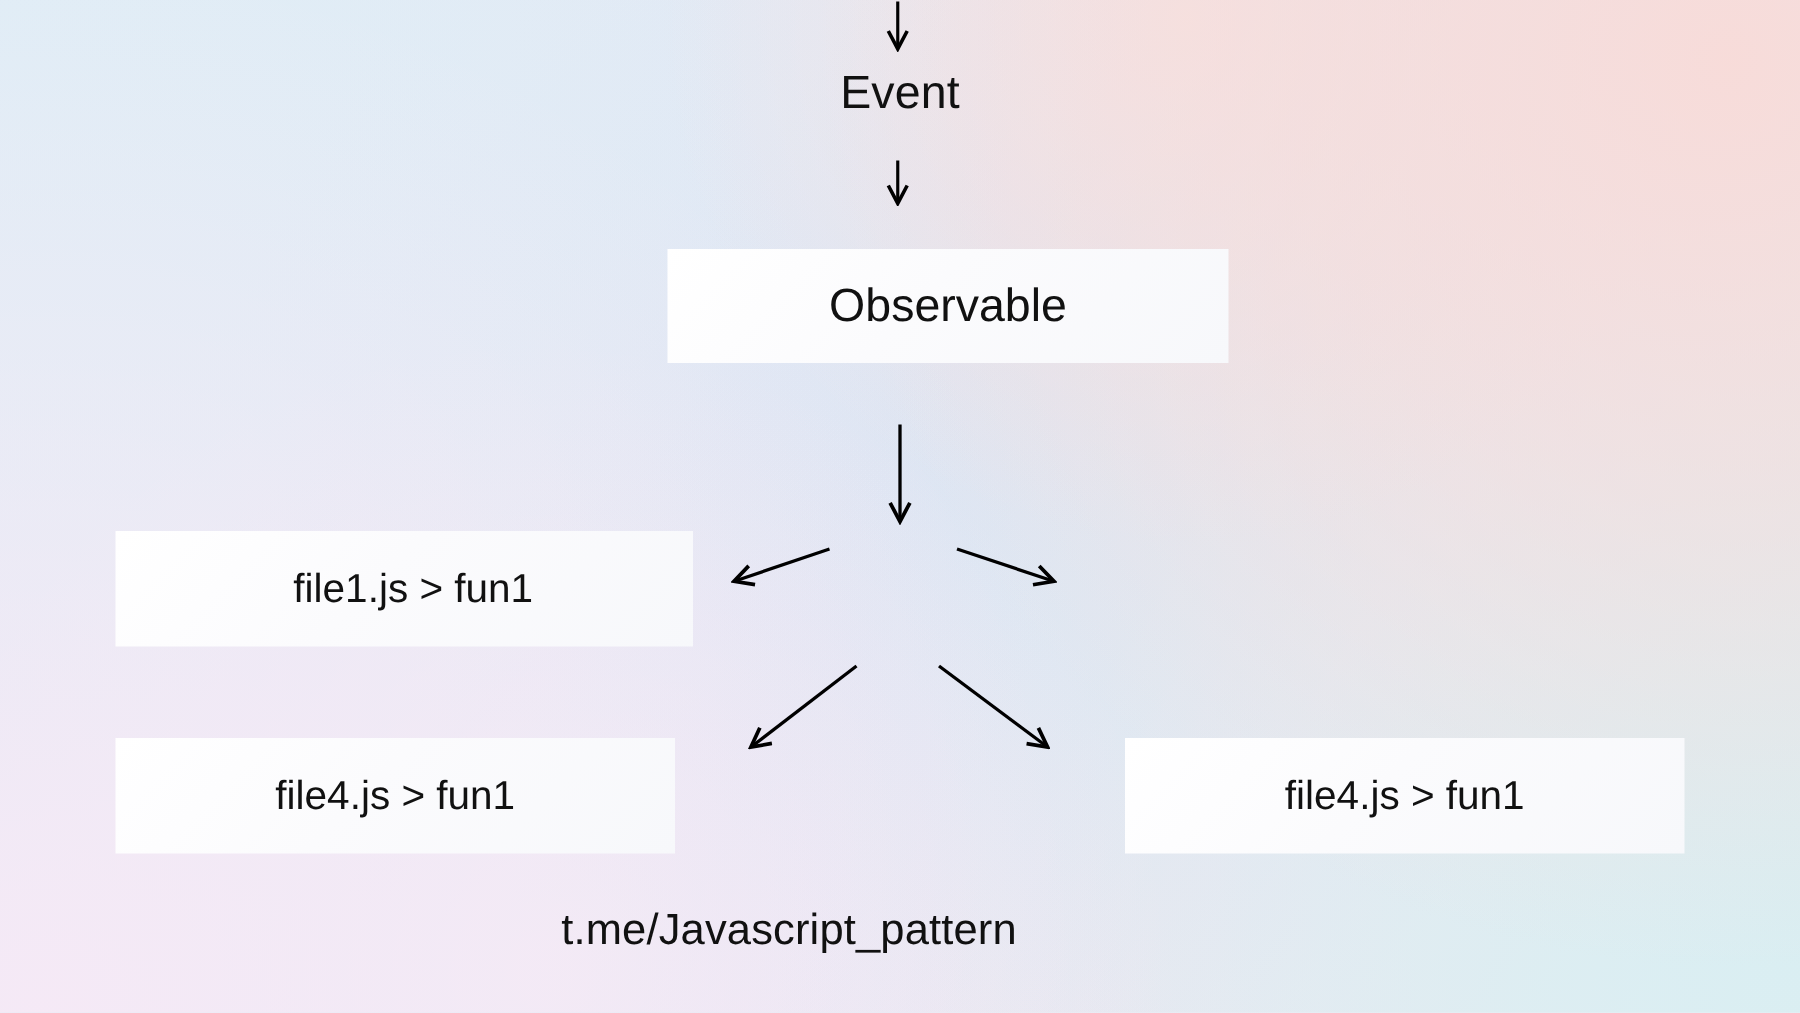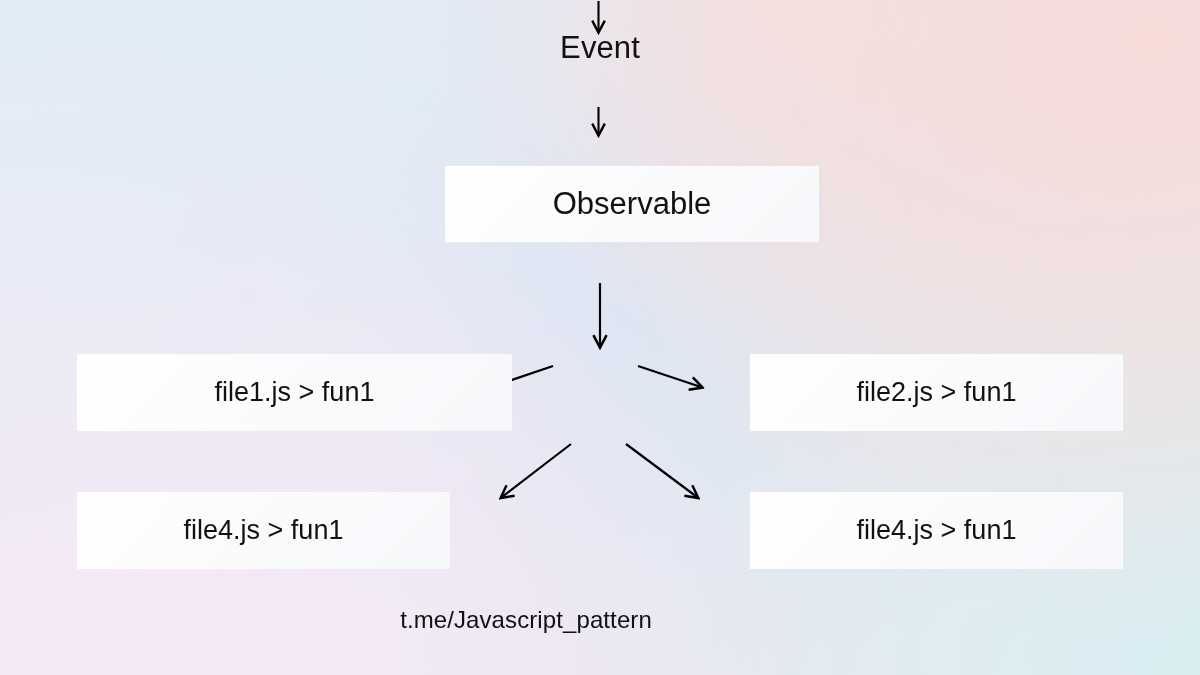--- a/index.html
+++ b/index.html
@@ -34,33 +34,33 @@
   .node-text {
     position: absolute;
     color: #111111;
     white-space: nowrap;
     letter-spacing: 0.1px;
   }
 
   #event-label {
     left: 0;
     width: 1200px;
-    top: 28px;
+    top: 42px;
     text-align: center;
     font-size: 31px;
     line-height: 40px;
     font-weight: 400;
   }
 
   #footer-label {
     left: 0;
     width: 1052px;
     top: 600px;
     text-align: center;
-    font-size: 24px;
+    font-size: 29px;
     line-height: 40px;
     font-weight: 400;
   }
 
   
   .box {
     position: absolute;
     display: flex;
     align-items: center;
     justify-content: center;
@@ -74,23 +74,24 @@
     top: 166px;
     width: 374px;
     height: 76px;
     font-size: 31px;
     margin-left: 32px;
   }
 
   #box-file1 {
     left: 77px;
     top: 354px;
-    width: 435px;
+    width: 373px;
     height: 77px;
     font-size: 27px;
+    padding-left: 12px;
   }
 
   #box-file2 {
     left: 750px;
     top: 354px;
     width: 373px;
     height: 77px;
     font-size: 27px;
   }
 
@@ -164,23 +165,20 @@
   <div class="node-text" id="event-label">Event</div>
 
   <div class="box" id="box-observable">
     <span>Observable</span>
   </div>
 
   <div class="box" id="box-file1">
     <span>file1.js &gt; fun1</span>
   </div>
 
-  <div class="box" id="box-file2">
-    <span>file2.js &gt; fun1</span>
-  </div>
 
   <div class="box" id="box-file4a">
     <span>file4.js &gt; fun1</span>
   </div>
 
   <div class="box" id="box-file4b">
     <span>file4.js &gt; fun1</span>
   </div>
 
   <div class="node-text" id="footer-label">t.me/Javascript_pattern</div>

